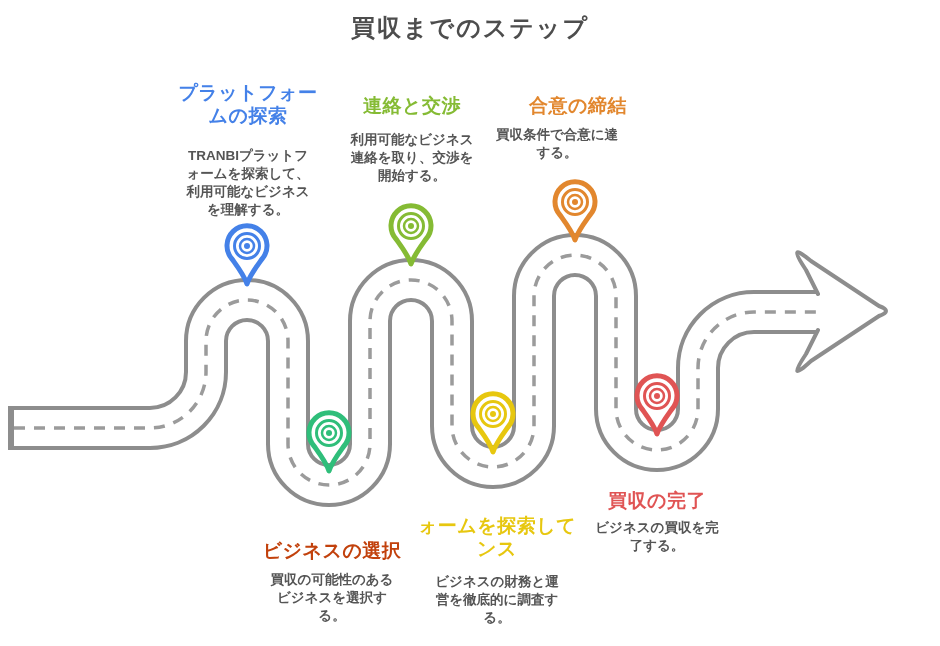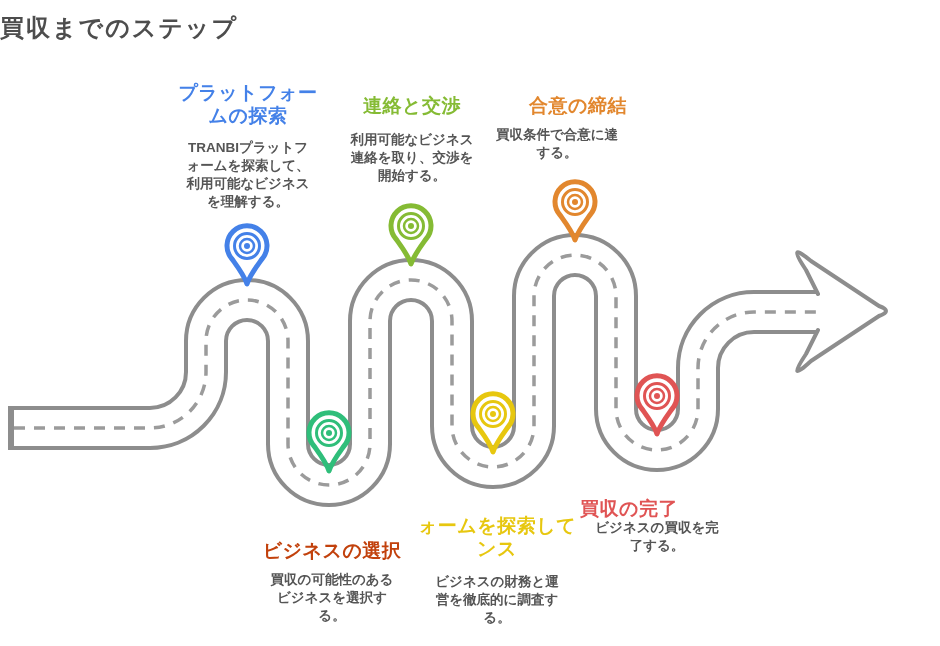--- a/index.html
+++ b/index.html
@@ -3,21 +3,21 @@
 <meta charset="utf-8">
 <style>
   html,body{margin:0;padding:0;background:#fff;}
   .canvas{
     position:relative;width:940px;height:646px;background:#ffffff;overflow:hidden;
     font-family:"Liberation Sans","DejaVu Sans",sans-serif;
   }
   .road-svg{position:absolute;left:0;top:0;}
   .pin{position:absolute;}
   .page-title{
-    position:absolute;left:0;top:12px;width:940px;
+    position:absolute;left:0;top:12px;width:940px;text-align:center;
     font-size:24px;font-weight:800;color:#4d4d4d;letter-spacing:2px;
   }
   .step-heading{
     position:absolute;width:170px;text-align:center;white-space:pre-line;
     font-size:19px;font-weight:800;line-height:23px;letter-spacing:0.5px;
   }
   .step-body{
     position:absolute;width:170px;text-align:center;white-space:pre-line;
     font-size:13.5px;font-weight:600;line-height:18px;color:#555555;
   }
@@ -78,21 +78,21 @@
   <svg class="pin" style="left:628px;top:369px" width="58" height="68" viewBox="0 0 58 68">
     <path d="M29 65 C26 56 19 47 14 40 A20 20 0 1 1 44 40 C39 47 32 56 29 65 Z" fill="none" stroke-width="5" stroke-linejoin="round" stroke="#e05454"></path>
     <circle cx="29" cy="27" r="12.5" fill="none" stroke-width="3" stroke="#e05454"></circle>
     <circle cx="29" cy="27" r="7" fill="none" stroke-width="2.5" stroke="#e05454"></circle>
     <circle cx="29" cy="27" r="3" fill="#e05454"></circle>
   </svg>
 
   <div>
     <div class="step-heading" style="left: 163px; top: 81px; color: rgb(68, 129, 232); text-align: center;">プラットフォー
 ムの探索</div>
-    <div class="step-body" style="left:163px;top:139px">TRANBIプラットフ
+    <div class="step-body" style="left:163px;top:147px">TRANBIプラットフ
 ォームを探索して、
 利用可能なビジネス
 を理解する。</div>
   </div>
 
   <div>
     <div class="step-heading" style="left: 247px; top: 539px; color: #c2410c;">ビジネスの選択</div>
     <div class="step-body" style="left:247px;top:571px">買収の可能性のある
 ビジネスを選択す
 る。</div>
@@ -113,18 +113,18 @@
 る。</div>
   </div>
 
   <div>
     <div class="step-heading" style="left: 493px; top: 94px; color: rgb(226, 135, 46);">合意の締結</div>
     <div class="step-body" style="left:472px;top:126px">買収条件で合意に達
 する。</div>
   </div>
 
   <div>
-    <div class="step-heading" style="left: 544px; top: 489px; color: rgb(224, 84, 84); margin-top: 8px;">買収の完了</div>
+    <div class="step-heading" style="left: 572px; top: 489px; color: rgb(224, 84, 84);">買収の完了</div>
     <div class="step-body" style="left:572px;top:519px">ビジネスの買収を完
 了する。</div>
   </div>
 
 </div>
 
 </body></html>

